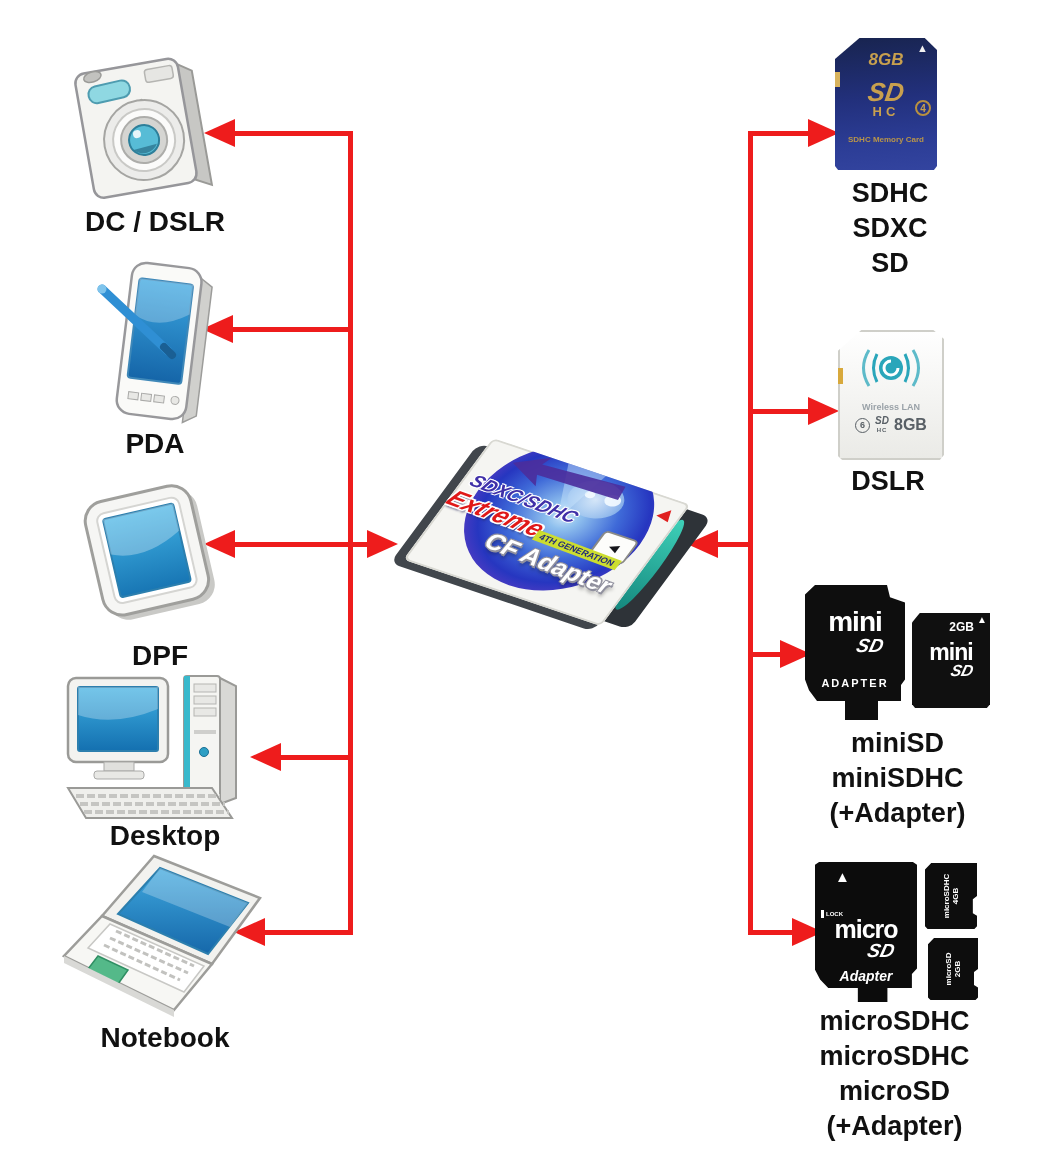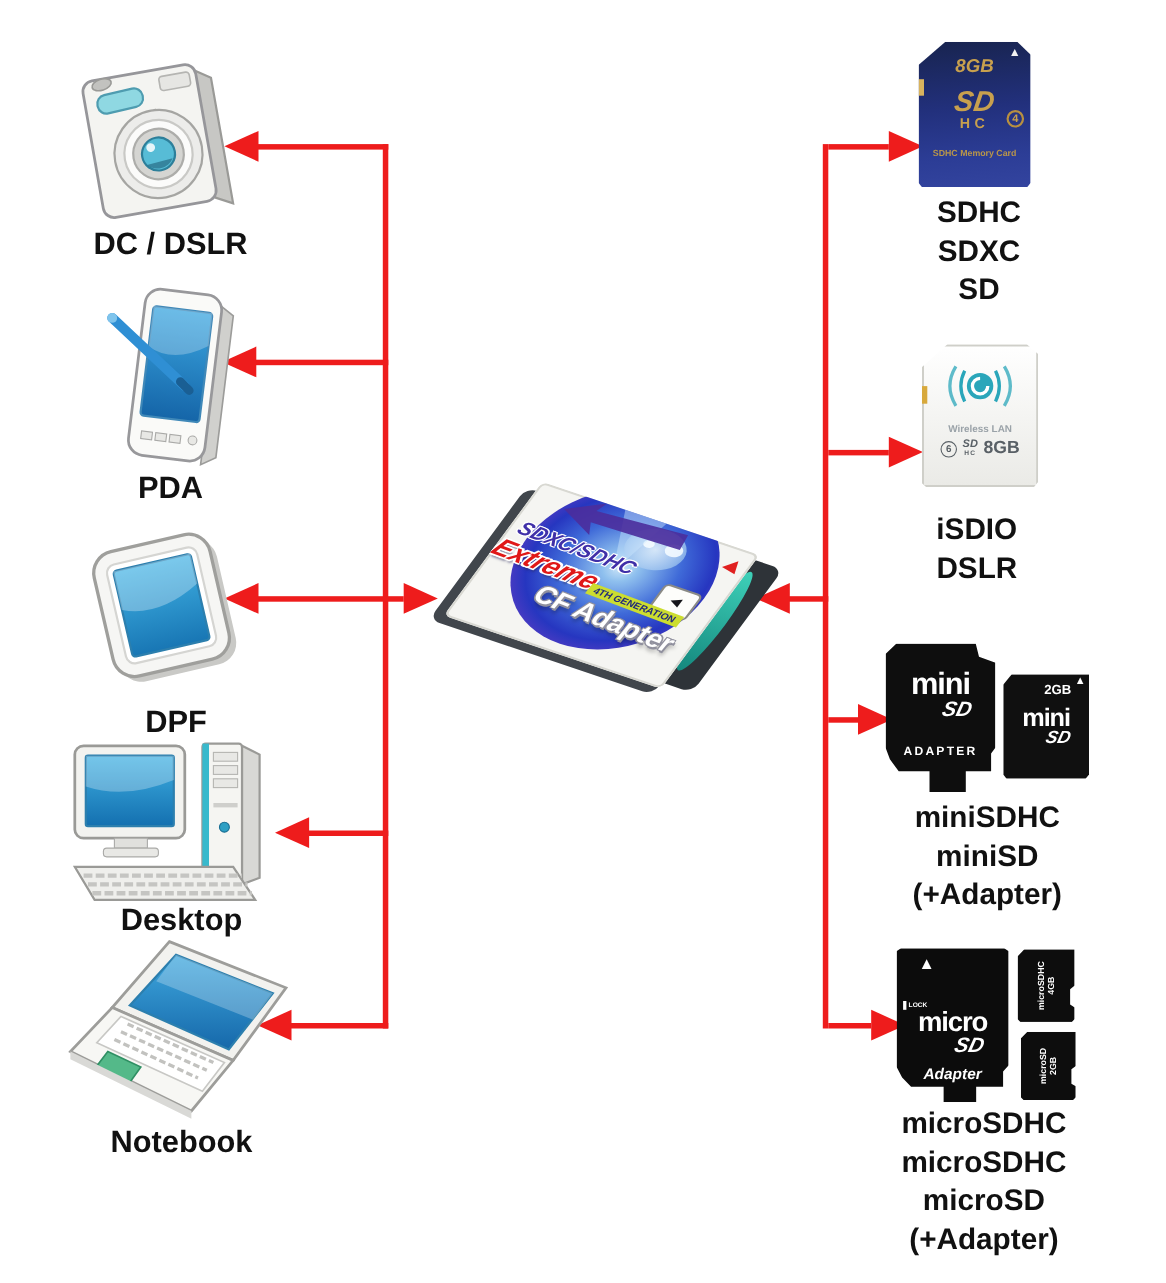--- a/index.html
+++ b/index.html
@@ -28,21 +28,21 @@
   .sd-cap{left:0;right:0;top:12px;text-align:center;color:#c8a04e;font-style:italic;font-weight:900;font-size:17px}
   .sd-tri{right:9px;top:4px;color:#f2f2f2;font-size:11px}
   .sd-lock{left:0;top:34px;width:5px;height:15px;background:#d8b35e}
   .sd-logo{left:0;right:0;top:42px;text-align:center;color:#c8a04e;font-style:italic;font-weight:900;font-size:26px;line-height:24px;transform:skewX(-8deg)}
   .sd-logo2{left:0;right:0;top:66px;text-align:center;color:#c8a04e;font-weight:900;font-size:13px;letter-spacing:4px}
   .sd-class{right:6px;top:62px;width:16px;height:16px;border:2px solid #b89040;border-radius:50%;
     color:#c8a04e;font-size:10px;font-weight:800;text-align:center;line-height:13px}
   .sd-caption{left:0;right:0;top:97px;text-align:center;color:#b8954a;font-weight:700;font-size:8px}
 
   
-  .isdio-card{position:absolute;left:838px;top:313px;width:106px;height:130px;
+  .isdio-card{position:absolute;left:838px;top:330px;width:106px;height:130px;
     background:linear-gradient(#ffffff,#eaeae6);
     box-shadow:inset 0 0 0 2px #cfcfc9;
     clip-path:polygon(22% 0%,90% 0%,100% 7%,100% 96%,96% 100%,4% 100%,0% 97%,0% 16%)}
   .gold-nub{position:absolute;left:0;top:38px;width:5px;height:16px;background:#d8a93c}
   .wifi-logo{position:absolute;left:23px;top:10px}
   .wl-text{position:absolute;left:0;right:0;top:72px;text-align:center;color:#9aa2a8;font-weight:600;font-size:9px}
   .isdio-row{position:absolute;left:0;right:0;top:86px;display:flex;justify-content:center;align-items:center;gap:5px;color:#596066}
   .cls6{width:15px;height:15px;border:1.5px solid #596066;border-radius:50%;font-size:9px;font-weight:800;text-align:center;line-height:13px}
   .sdhc-mini{font-style:italic;font-weight:900;font-size:10px;line-height:8px;text-align:center}
   .sdhc-mini small{font-style:normal;font-size:6px;letter-spacing:1px}
@@ -304,38 +304,37 @@
     <div class="isdio-row">
       <span class="cls6">6</span>
       <span class="sdhc-mini">
         <span>SD</span><br>
         <small>HC</small>
       </span>
       <span class="cap8">8GB</span>
     </div>
   </div>
   <div class="card-label" style="left:808px;top:464px;width:160px">
-    <div>iSDIO</div>
     <div>DSLR</div>
   </div>
 
   <div class="mini-adapter">
     <span class="logo-mini">mini</span>
     <span class="logo-sd-it">SD</span>
     <span class="word-adapter">ADAPTER</span>
   </div>
   <div class="mini-card">
     <span class="mc-cap">2GB</span>
     <span class="mc-tri">▲</span>
     <span class="mc-logo">mini</span>
     <span class="mc-sd">SD</span>
   </div>
   <div class="card-label" style="left:795px;top:726px;width:205px">
+    <div>miniSD</div>
     <div>miniSDHC</div>
-    <div>miniSD</div>
     <div>(+Adapter)</div>
   </div>
 
   <div class="micro-adapter">
     <span class="ms-tri">▲</span>
     <span class="ms-lock">
         <i></i>
         <span>LOCK</span>
       </span>
     <span class="ms-logo">micro</span>

